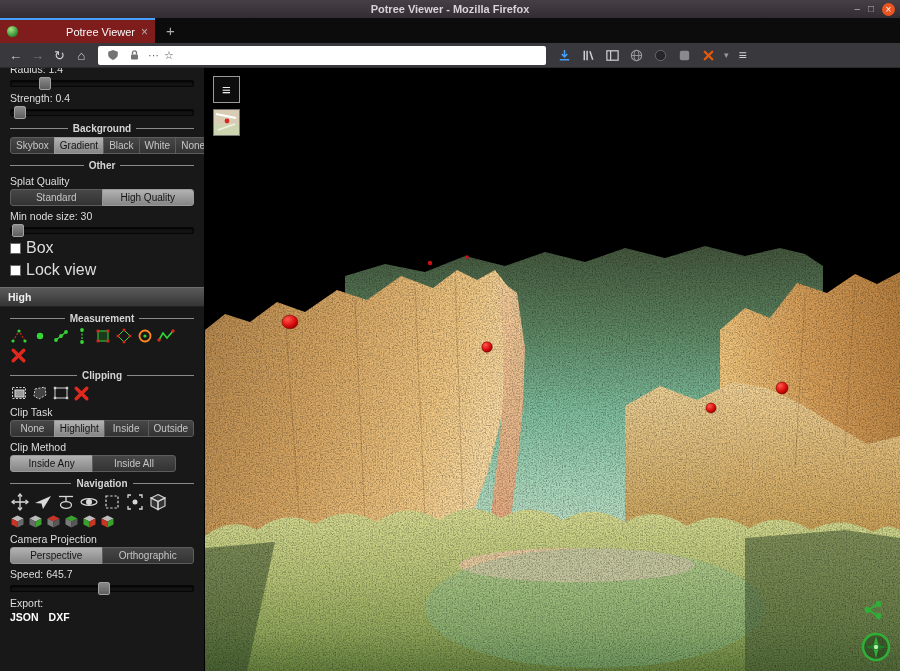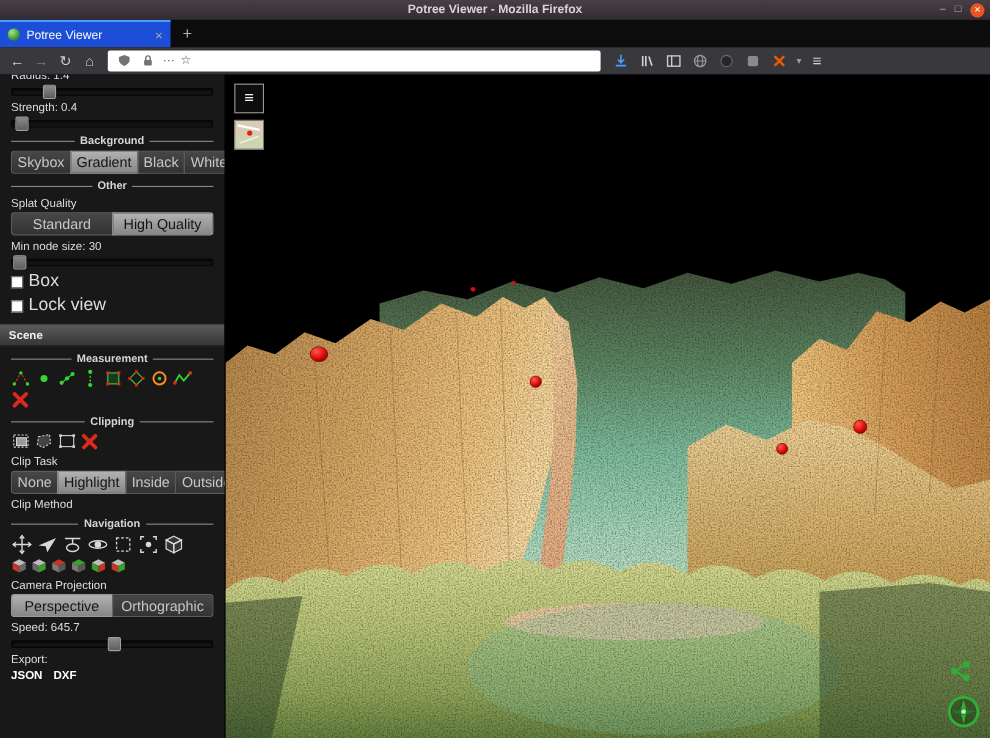--- a/index.html
+++ b/index.html
@@ -8,21 +8,21 @@
 
   
   .titlebar{height:18px;background:linear-gradient(#463f46,#332d33);display:flex;align-items:center;justify-content:center;position:relative;flex:0 0 auto;}
   .titlebar .title{color:#d9d3d9;font-size:11px;font-weight:bold;}
   .win-controls{position:absolute;right:5px;top:0;height:100%;display:flex;align-items:center;gap:8px;}
   .win-glyph{color:#b6b0b6;font-size:10px;line-height:1;}
   .win-close{width:13px;height:13px;border-radius:50%;background:#e95420;color:#fff;font-size:10px;line-height:13px;text-align:center;}
 
   
   .tabbar{height:25px;background:#0c0c0d;display:flex;align-items:stretch;flex:0 0 auto;}
-  .tab{width:155px;background:#1d4ed8;border-top:2px solid #45a1ff;box-sizing:border-box;display:flex;align-items:center;gap:6px;padding:0 7px;}
+  .tab{width:155px;background:#7f1d1d;border-top:2px solid #45a1ff;box-sizing:border-box;display:flex;align-items:center;gap:6px;padding:0 7px;text-align:right;}
   .favicon{width:11px;height:11px;border-radius:50%;background:radial-gradient(circle at 35% 30%,#a9e57e,#3f9a3f 60%,#1d5a1d);flex:0 0 auto;}
   .tab-title{flex:1;color:#f9f9fa;font-size:11px;white-space:nowrap;overflow:hidden;}
   .tab-close{color:#b1b1b3;font-size:12px;}
   .newtab{color:#b1b1b3;font-size:15px;display:flex;align-items:center;padding:0 11px;}
 
   
   .navbar{height:25px;background:#38383d;display:flex;align-items:center;padding:0 5px;gap:1px;flex:0 0 auto;border-bottom:1px solid #2a2a2e;box-sizing:border-box;}
   .nav-glyph{color:#d0d0d3;font-size:13px;width:21px;text-align:center;line-height:1;}
   .nav-glyph.dim{color:#7a7a7e;}
   .urlbar{width:448px;height:19px;background:#fff;border-radius:2px;display:flex;align-items:center;padding:0 6px;gap:5px;margin:0 5px;box-sizing:border-box;}
@@ -41,21 +41,21 @@
   .sidebar{width:205px;flex:0 0 auto;background:#181818;border-right:1px solid #000;color:#ddd;padding:0 10px;box-sizing:border-box;overflow:hidden;}
   .sb-label{font-size:10.5px;color:#ddd;margin:4px 0 1px;}
   .sb-label.cut{margin-top:-5px;}
   .slider{position:relative;height:11px;margin:2px 0 3px;}
   .slider .track{position:absolute;left:0;right:0;top:3px;height:5px;background:#141414;border:1px solid #060606;border-radius:2px;box-shadow:inset 0 1px 2px #000;}
   .slider .handle{position:absolute;top:0;width:10px;height:11px;background:linear-gradient(#8a8a8a,#5e5e5e);border:1px solid #a0a0a0;border-radius:2px;}
   .legend{display:flex;align-items:center;gap:5px;margin:6px 0 3px;}
   .legend .hr{flex:1;border-top:1px solid #8a8a8a;height:0;}
   .legend .legend-text{font-size:10px;color:#d5d5d5;font-weight:bold;}
   .btnset{display:flex;margin:2px 0;}
-  .btn{flex:0 1 auto;background:linear-gradient(#474747,#333);border:1px solid #5c5c5c;color:#c6c6c6;font-size:13px;padding:2px 5px;text-align:center;white-space:nowrap;margin-left:-1px;font-family:"Liberation Sans",sans-serif;}
+  .btn{flex:0 1 auto;background:linear-gradient(#474747,#333);border:1px solid #5c5c5c;color:#c6c6c6;font-size:10px;padding:2px 5px;text-align:center;white-space:nowrap;margin-left:-1px;font-family:"Liberation Sans",sans-serif;}
   .btn:first-child{border-radius:3px 0 0 3px;margin-left:0;}
   .btn:last-child{border-radius:0 3px 3px 0;}
   .btn.sel{background:linear-gradient(#b2b2b2,#868686);color:#141414;border-color:#9a9a9a;}
   .btnset.grow .btn{flex:1 1 0;}
   .cb-row{display:flex;align-items:center;gap:5px;margin:4px 0;}
   .cb{width:9px;height:9px;background:#fff;border:1px solid #666;flex:0 0 auto;}
   .accordion{margin:8px -10px 5px;padding:3px 8px;background:linear-gradient(#5a5a5a,#353535);border-top:1px solid #6e6e6e;border-bottom:1px solid #222;color:#efefef;font-size:10.5px;font-weight:bold;}
   .icon-row{display:flex;align-items:center;gap:3px;margin:2px 0;}
   .micon{display:flex;align-items:center;justify-content:center;}
   .export-row{display:flex;gap:10px;margin-top:2px;}
@@ -207,21 +207,21 @@
 
       <div class="cb-row">
         <span class="cb"></span>
         <span>Box</span>
       </div>
       <div class="cb-row">
         <span class="cb"></span>
         <span>Lock view</span>
       </div>
 
-      <div class="accordion">Scene</div>
+      <div class="accordion">High</div>
 
       <div class="legend">
           <span class="hr"></span>
           <span class="legend-text">Measurement</span>
           <span class="hr"></span>
         </div>
       <div class="icon-row">
         <span class="micon">
           <svg width="18" height="18" viewBox="0 0 18 18">
               <polyline points="3,14 9,4 15,14" fill="none" stroke="#cc2a1e" stroke-width="1.2" stroke-dasharray="2 1.5"></polyline>
@@ -325,20 +325,24 @@
 
       <div class="sb-label">Clip Task</div>
       <div class="btnset grow">
         <span class="btn">None</span>
         <span class="btn sel">Highlight</span>
         <span class="btn">Inside</span>
         <span class="btn">Outside</span>
       </div>
 
       <div class="sb-label">Clip Method</div>
+      <div class="btnset" style="width:90%">
+        <span class="btn sel" style="flex:1">Inside Any</span>
+        <span class="btn" style="flex:1">Inside All</span>
+      </div>
 
       <div class="legend">
           <span class="hr"></span>
           <span class="legend-text">Navigation</span>
           <span class="hr"></span>
         </div>
       <div class="icon-row">
         <span class="micon">
           <svg width="20" height="20" viewBox="0 0 20 20" stroke="#d8d8d8" fill="none" stroke-width="1.3">
               <path d="M10,2 V18 M2,10 H18"></path>

